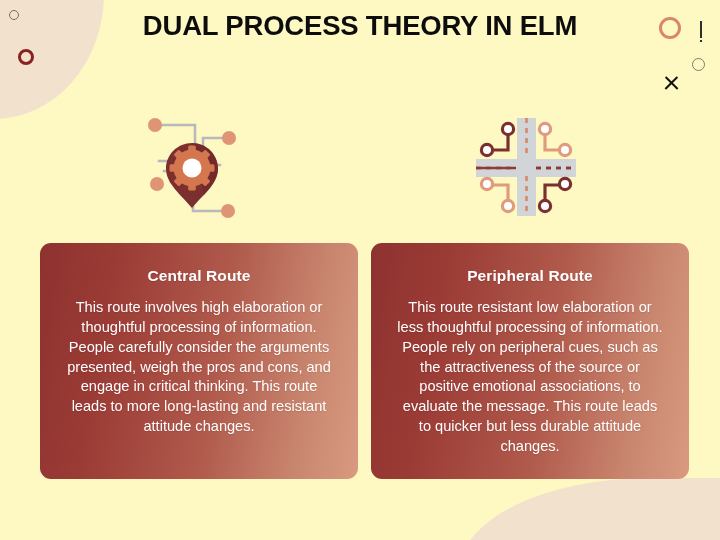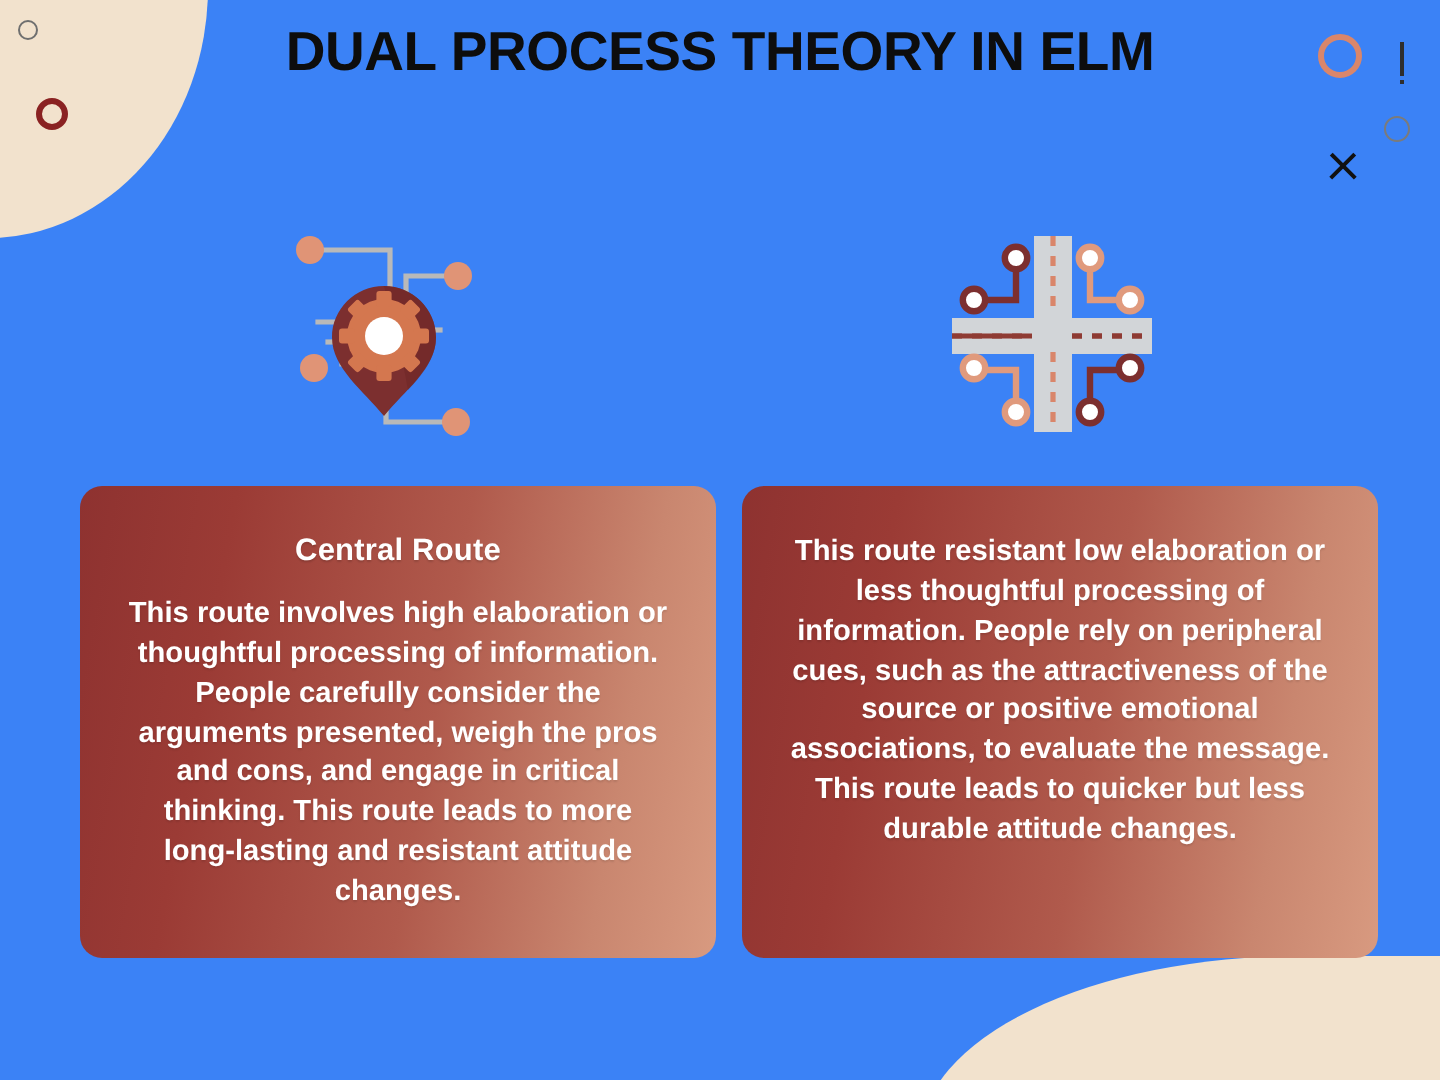--- a/index.html
+++ b/index.html
@@ -11,21 +11,21 @@
     height: 540px;
     font-family: "Liberation Sans", sans-serif;
     background: #ffffff;
     overflow: hidden;
   }
 
   .slide {
     position: relative;
     width: 720px;
     height: 540px;
-    background: #3b82f6;
+    background: #fef9c3;
     overflow: hidden;
   }
 
   
   .blob-topleft {
     position: absolute;
     left: -86px;
     top: -96px;
     width: 190px;
     height: 215px;
@@ -160,21 +160,21 @@
   .card-title {
     font-size: 15.5px;
     font-weight: 700;
     letter-spacing: 0.1px;
     margin: 0 0 13px 0;
     text-shadow: 0 1px 1px rgba(0,0,0,0.14);
   }
   .card-body {
     font-size: 14.6px;
     line-height: 1.36;
-    font-weight: 700;
+    font-weight: 400;
     margin: 0;
     padding: 0 4px;
     text-shadow: 0 1px 1px rgba(0,0,0,0.10);
   }
 </style>
 </head>
 <body>
 
 <div class="slide">
 
@@ -271,16 +271,17 @@
       <circle cx="95" cy="72" r="5.6" fill="#ffffff" stroke="#7c2f2f" stroke-width="3.2"></circle>
     </svg>
   </div>
 
   <div class="card card-left">
     <div class="card-title">Central Route</div>
     <div class="card-body">This route involves high elaboration or thoughtful processing of information. People carefully consider the arguments presented, weigh the pros and cons, and engage in critical thinking.  This route leads to more long-lasting and resistant attitude changes.</div>
   </div>
 
   <div class="card card-right">
+    <div class="card-title">Peripheral Route</div>
     <div class="card-body">This route resistant low elaboration or less thoughtful processing of information. People rely on peripheral cues, such as the attractiveness of the source or positive emotional associations, to evaluate the message. This route leads to quicker but less durable attitude changes.</div>
   </div>
 
 </div>
 
 </body></html>

